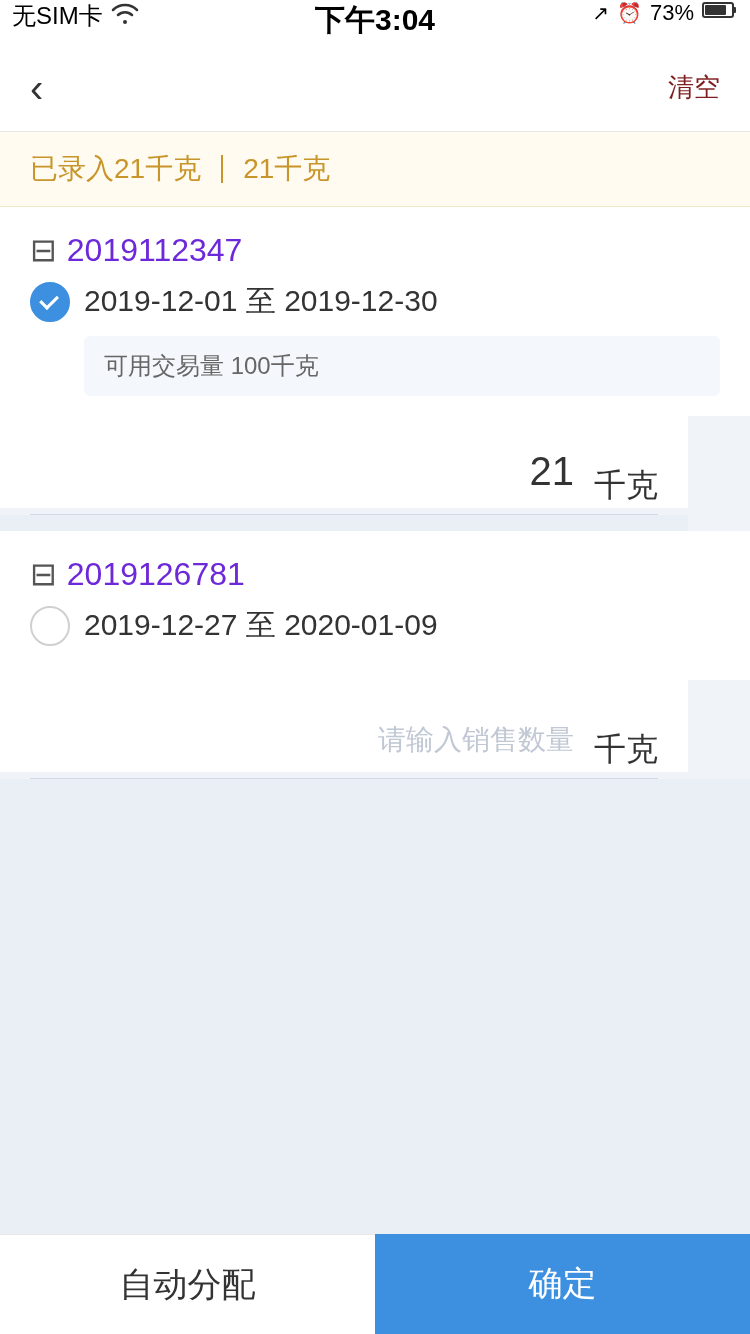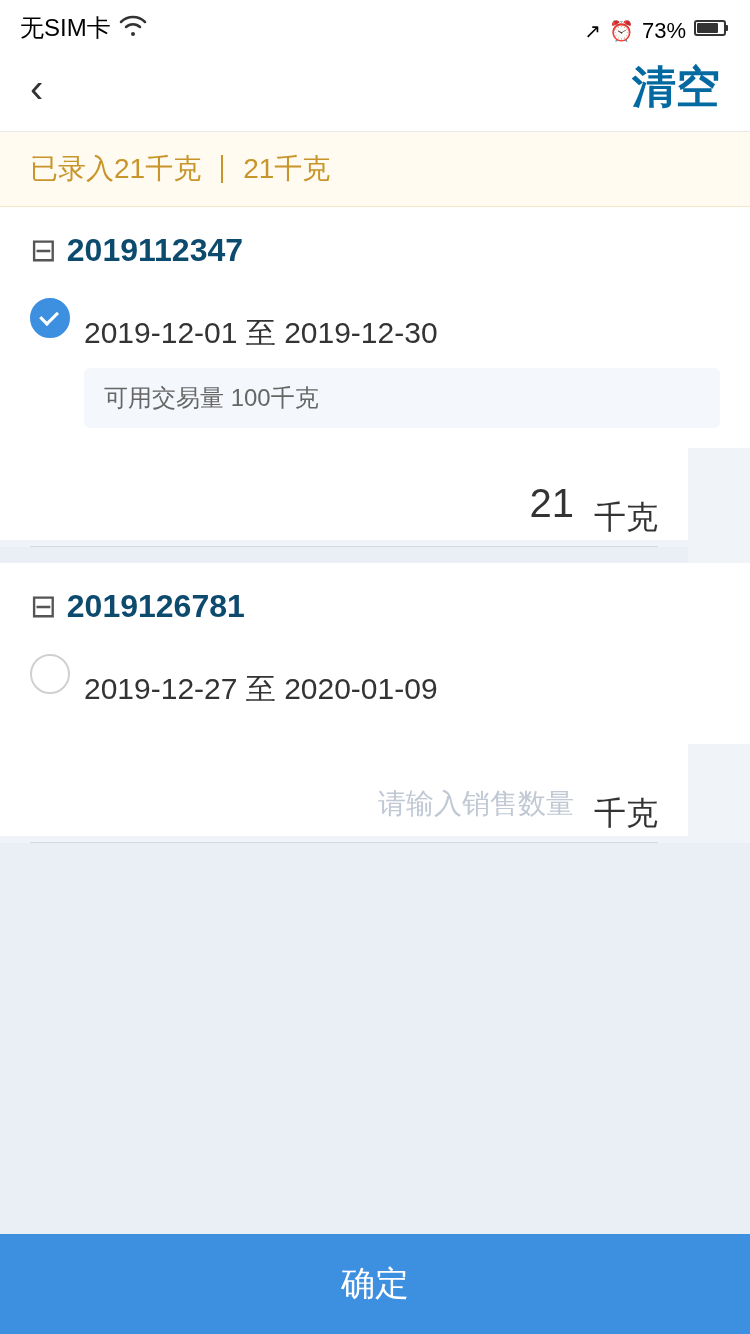--- a/index.html
+++ b/index.html
@@ -12,23 +12,23 @@
       background: #f0f3f8;
       overflow-x: hidden;
     }
 
     
     .status-bar {
       width: 750px;
       height: 44px;
       background: #fff;
       display: flex;
-      align-items: flex-end;
+      align-items: flex-start;
       justify-content: space-between;
-      padding: 0 20px;
+      padding: 0 12px;
       font-size: 26px;
       font-weight: 500;
     }
     .status-left {
       display: flex;
       align-items: center;
       gap: 8px;
       font-size: 24px;
     }
     .status-center {
@@ -64,24 +64,23 @@
     }
     .nav-title {
       font-size: 36px;
       font-weight: 600;
       color: #333;
       position: absolute;
       left: 50%;
       transform: translateX(-50%);
     }
     .nav-action {
-      font-size: 44px;
-      color: #0369a1;
+      font-size: 26px;
+      color: #7f1d1d;
       cursor: pointer;
-      font-weight: bold;
     }
 
     
     .info-banner {
       width: 750px;
       background: #fffbf0;
       padding: 18px 30px;
       display: flex;
       align-items: center;
       gap: 20px;
@@ -114,22 +113,22 @@
       align-items: center;
       gap: 10px;
       margin-bottom: 12px;
     }
     .batch-doc-icon {
       font-size: 30px;
       color: #555;
     }
     .batch-id {
       font-size: 32px;
-      color: #0c4a6e;
-      font-weight: 700;
+      color: #6d28d9;
+      font-weight: 400;
     }
 
     .batch-date-row {
       display: flex;
       align-items: center;
       gap: 14px;
       margin-bottom: 14px;
     }
     .radio-circle {
       width: 40px;
@@ -151,21 +150,20 @@
       width: 14px;
       height: 8px;
       border-left: 3px solid #fff;
       border-bottom: 3px solid #fff;
       transform: rotate(-45deg) translateY(-2px);
       display: block;
     }
     .batch-date {
       font-size: 30px;
       color: #333;
-      margin-top: 32px;
     }
 
     .avail-box {
       background: #f4f7fb;
       border-radius: 6px;
       padding: 14px 20px;
       font-size: 24px;
       color: #666;
       margin-left: 54px;
     }
@@ -264,20 +262,21 @@
   <div class="status-left">
     <span>无SIM卡</span>
     <span>
       <svg width="28" height="22" viewBox="0 0 28 22">
         <path d="M14 18a2 2 0 1 1 0 4 2 2 0 0 1 0-4z" fill="#333"></path>
         <path d="M7 13a10 10 0 0 1 14 0" stroke="#333" stroke-width="2.5" fill="none" stroke-linecap="round"></path>
         <path d="M2 8A17 17 0 0 1 26 8" stroke="#333" stroke-width="2.5" fill="none" stroke-linecap="round"></path>
       </svg>
     </span>
   </div>
+  <div class="status-center">下午3:04</div>
   <div class="status-right">
     <span style="font-size:20px;">↗</span>
     <span style="font-size:20px;">⏰</span>
     <span>73%</span>
     <span>
       <svg width="36" height="20" viewBox="0 0 36 20">
         <rect x="1" y="3" width="30" height="14" rx="2" ry="2" stroke="#333" stroke-width="2" fill="none"></rect>
         <rect x="31" y="7" width="3" height="6" rx="1" fill="#333"></rect>
         <rect x="3" y="5" width="21" height="10" rx="1" fill="#333"></rect>
       </svg>
@@ -333,14 +332,15 @@
     <input class="quantity-input" type="text" placeholder="请输入销售数量" style="color: rgb(192, 200, 212);">
     <span class="unit-label">千克</span>
   </div>
   <div class="quantity-underline"></div>
 
   <div class="empty-area" style="min-height: 440px;"></div>
 
 </div>
 
 <div class="bottom-bar">
+  <button class="btn-auto">自动分配</button>
   <button class="btn-confirm">确定</button>
 </div>
 
 </body></html>

